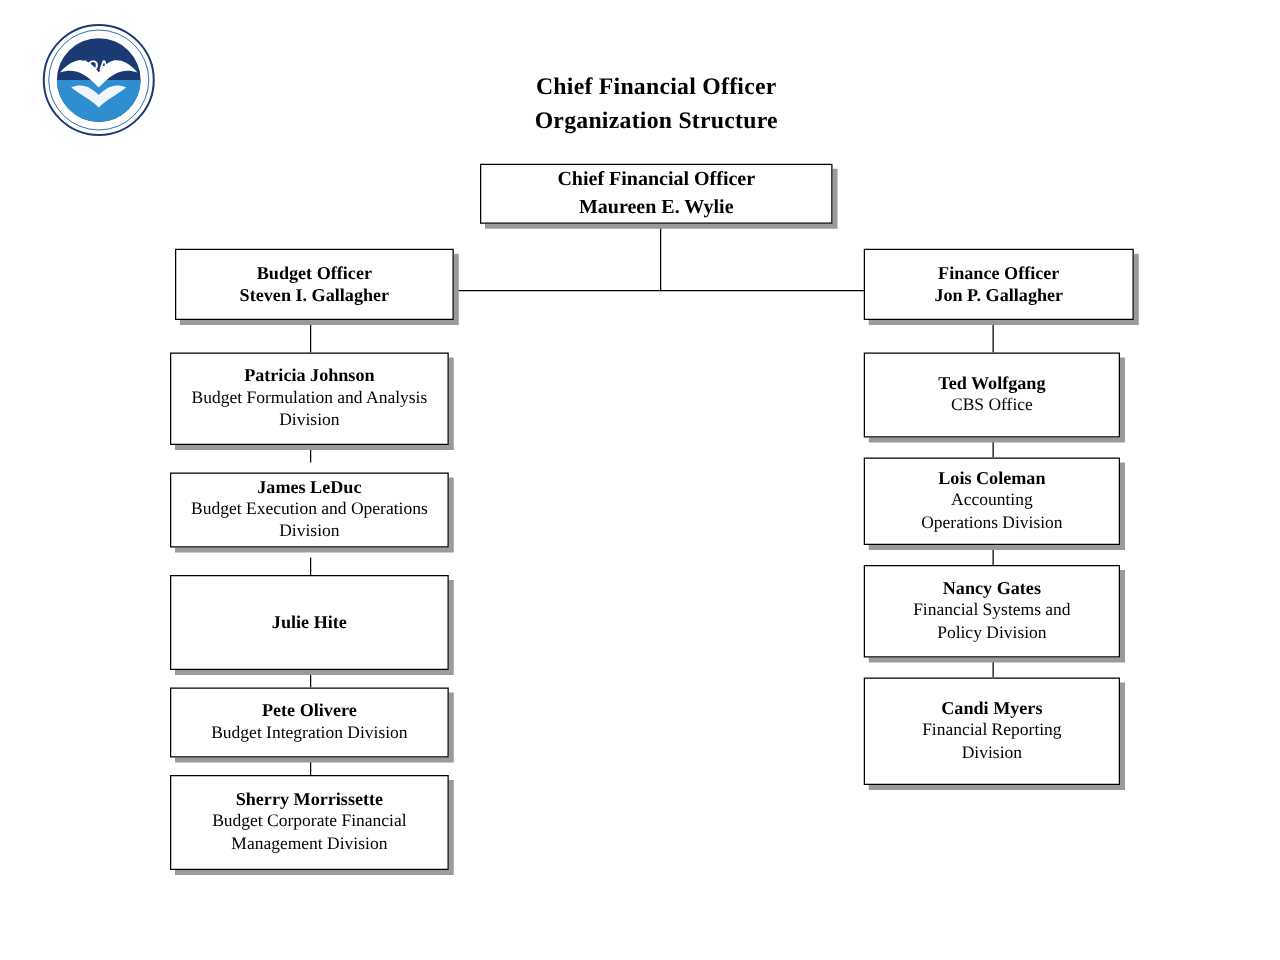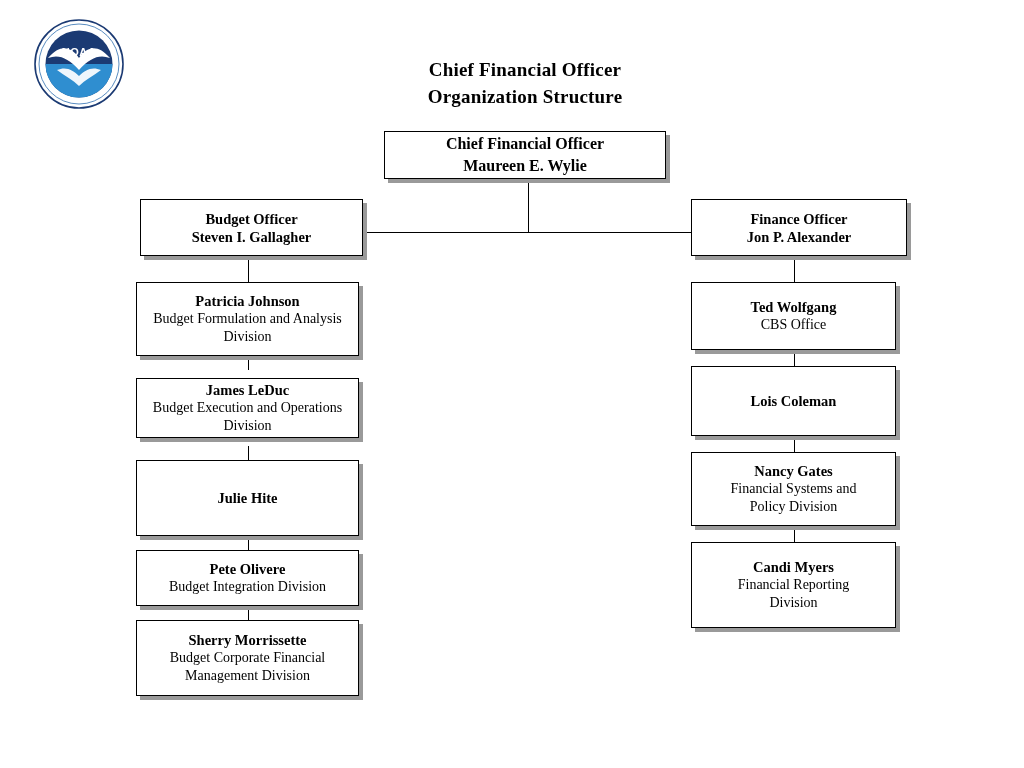--- a/index.html
+++ b/index.html
@@ -161,30 +161,32 @@
   </div>
 
   <div class="node" style="left:136px; top:620px; width:223px; height:76px;">
     <div class="name">Sherry Morrissette</div>
     <div class="role">Budget Corporate Financial
 Management Division</div>
   </div>
 
   <div class="node heavy" style="left:691px; top:199px; width:216px; height:57px;justify-content:center;">
     <div class="name">Finance Officer</div>
-    <div class="role">Jon P. Alexander</div>
+    <div class="role">Jon P. Gallagher</div>
   </div>
 
   <div class="node" style="left:691px; top:282px; width:205px; height:68px;">
     <div class="name">Ted Wolfgang</div>
     <div class="role">CBS Office</div>
   </div>
 
   <div class="node" style="left:691px; top:366px; width:205px; height:70px;">
     <div class="name">Lois Coleman</div>
+    <div class="role">Accounting
+Operations Division</div>
   </div>
 
   <div class="node" style="left:691px; top:452px; width:205px; height:74px;">
     <div class="name">Nancy Gates</div>
     <div class="role">Financial Systems and
 Policy Division</div>
   </div>
 
   <div class="node" style="left:691px; top:542px; width:205px; height:86px;">
     <div class="name">Candi Myers</div>

